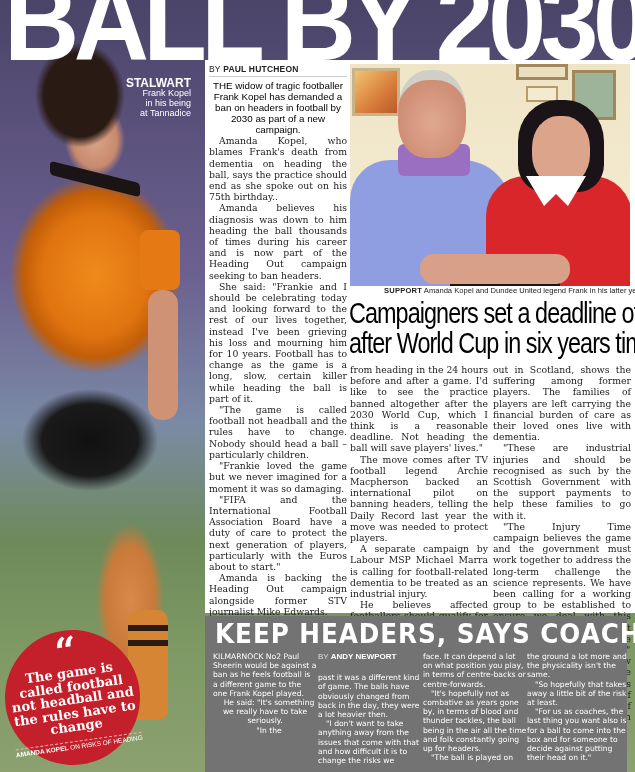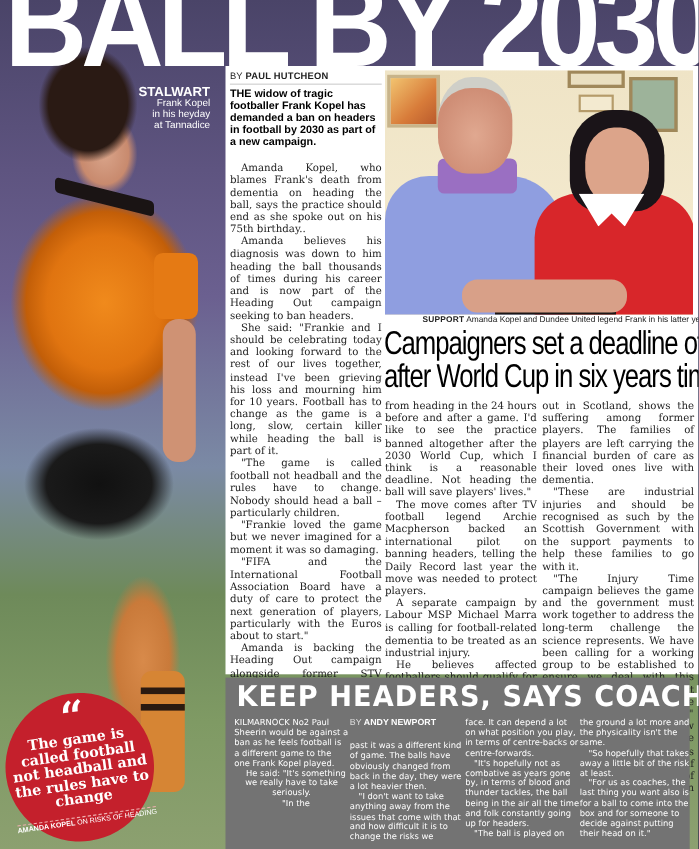--- a/index.html
+++ b/index.html
@@ -46,21 +46,21 @@
     position: absolute; left: 205px; top: 60px; width: 430px; height: 553px;
     background: #fff;
   }
   .col-left {
     position: absolute; left: 4px; top: 4px; width: 138px;
     font-size: 9.3px; line-height: 11.2px; color: #222;
     text-align: justify;
   }
   .byline { font-family: "Liberation Sans", sans-serif; font-size: 8.5px; color: #222; letter-spacing: 0.2px; border-bottom: 1px solid #ccc; padding-bottom: 1px; margin-bottom: 3px; }
   .byline b { font-weight: bold; }
-  .standfirst { font-family: "Liberation Sans", sans-serif; font-weight: bold; font-size: 9.8px; line-height: 11px; color: #000; text-align: left; margin-bottom: 12px; }
+  .standfirst { font-family: "Liberation Sans", sans-serif; font-weight: normal; font-size: 9.8px; line-height: 11px; color: #000; text-align: center; margin-bottom: 0; }
   .para { text-indent: 10px; margin: 0; hyphens: auto; }
 
   
   .couple {
     position: absolute; left: 145px; top: 4px; width: 280px; height: 222px; overflow: hidden;
     background: linear-gradient(180deg, #efe4c6 0%, #f3e9cd 60%, #e9dcba 100%);
   }
   .couple .frame1 { position:absolute; left:2px; top:4px; width:48px; height:48px; background:linear-gradient(135deg,#f2c470,#d87c3a 60%,#b95a2c); border:3px solid #c8b48a; }
   .couple .frame2 { position:absolute; left:222px; top:6px; width:44px; height:50px; background:#9db39a; border:3px solid #a0885a; }
   .couple .frame3 { position:absolute; left:166px; top:0; width:52px; height:16px; border:3px solid #a0885a; background:#eadfc0; }
@@ -147,21 +147,21 @@
   <div class="sock-stripe"></div>
   <div class="sock-stripe s2"></div>
   <div class="boot"></div>
 </div>
 
 <div class="headline">BALL BY 2030</div>
 
 <div class="stalwart">
   <div class="kicker">STALWART</div>
   <div>Frank Kopel</div>
-  <div>in his heyday</div>
+  <div>in his being</div>
   <div>at Tannadice</div>
 </div>
 
 <div class="article">
   <div class="col-left">
     <div class="byline">
       <span>BY</span>
       <b>PAUL HUTCHEON</b>
     </div>
     <p class="standfirst">THE widow of tragic footballer Frank Kopel has demanded a ban on headers in football by 2030 as part of a new campaign.</p>

